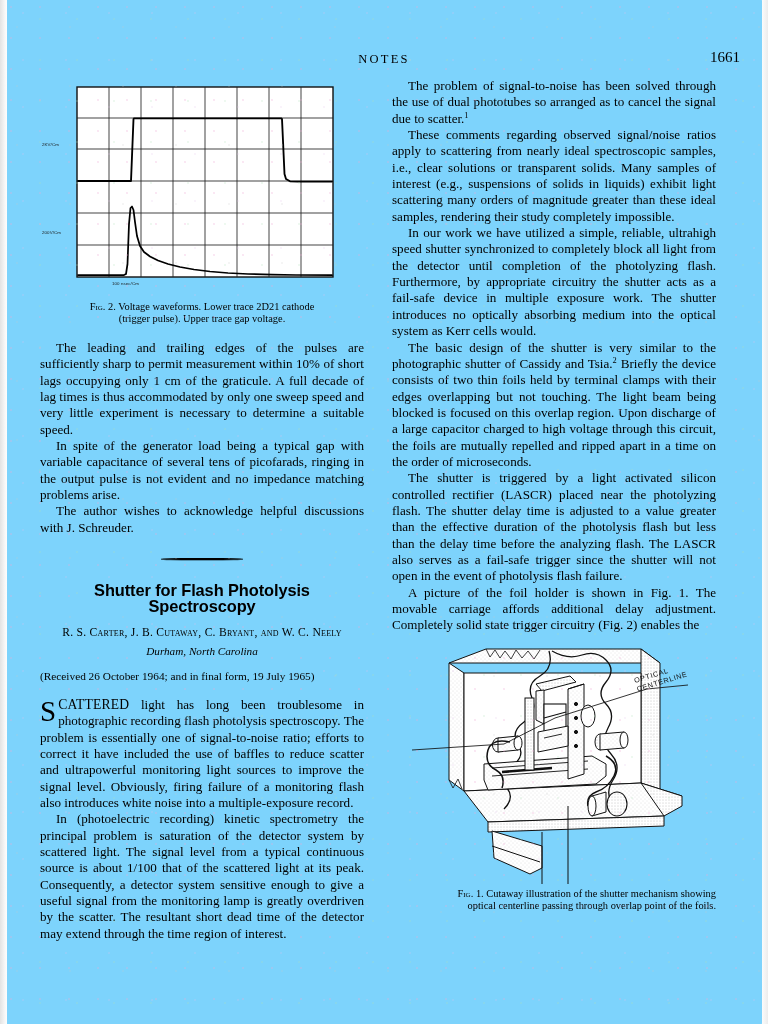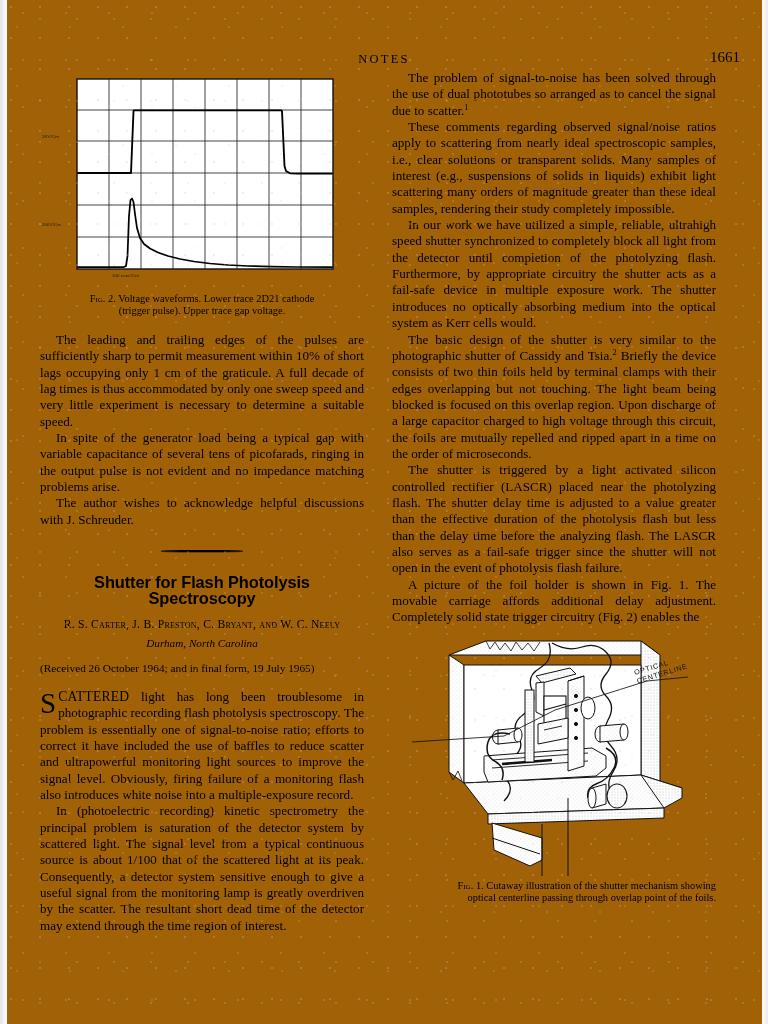--- a/index.html
+++ b/index.html
@@ -13,21 +13,21 @@
     font-family: "Liberation Serif", "DejaVu Serif", serif;
     color: #000000;
     position: relative;
     overflow: hidden;
   }
 
   
   #page {
     position: absolute;
     inset: 0;
-    background: #a16207;
+    background: #7dd3fc;
     border-radius: 7px;
   }
   #speckle {
     position: absolute;
     inset: 0;
     pointer-events: none;
     opacity: .55;
     background-image:
       radial-gradient(circle at 11px 7px, rgba(240,170,215,.75) .6px, transparent .9px),
       radial-gradient(circle at 3px 19px, rgba(175,225,185,.6) .6px, transparent .9px),
@@ -73,21 +73,21 @@
   .runhead-page {
     position: absolute;
     right: 28px;
     top: -3px;
     font-size: 15px;
   }
 
   
   .col {
     position: absolute;
-    top: 70px;
+    top: 78px;
     width: 324px;
   }
   .col-left  { left: 40px; }
   .col-right { left: 392px; }
 
   p {
     margin: 0;
     font-size: 13.1px;
     line-height: 16.35px;
     text-align: justify;
@@ -258,21 +258,21 @@
 
       <div style="height:14px"></div>
 
       <p>The leading and trailing edges of the pulses are sufficiently sharp to permit measurement within 10% of short lags occupying only 1 cm of the graticule. A full decade of lag times is thus accommodated by only one sweep speed and very little experiment is necessary to determine a suitable speed.</p>
       <p>In spite of the generator load being a typical gap with variable capacitance of several tens of picofarads, ringing in the output pulse is not evident and no impedance matching problems arise.</p>
       <p>The author wishes to acknowledge helpful discussions with J. Schreuder.</p>
 
       <div class="sep"></div>
 
       <p class="art-title">Shutter for Flash Photolysis Spectroscopy</p>
-      <p class="art-authors">R. S. Carter, J. B. Preston, C. Bryant, and W. C. Neely</p>
+      <p class="art-authors">R. S. Carter, J. B. Cutaway, C. Bryant, and W. C. Neely</p>
       <p class="art-affil">Durham, North Carolina</p>
       <p class="art-received">(Received 26 October 1964; and in final form, 19 July 1965)</p>
 
       <p class="dropcap-p"><span class="dropcap">S</span><span class="smallcapsrun">CATTERED</span><span> light has long been troublesome in photographic recording flash photolysis spectroscopy. The problem is essentially one of signal-to-noise ratio; efforts to correct it have included the use of baffles to reduce scatter and ultrapowerful monitoring light sources to improve the signal level. Obviously, firing failure of a monitoring flash also introduces white noise into a multiple-exposure record.</span></p>
 
       <p>In (photoelectric recording) kinetic spectrometry the principal problem is saturation of the detector system by scattered light. The signal level from a typical continuous source is about 1/100 that of the scattered light at its peak. Consequently, a detector system sensitive enough to give a useful signal from the monitoring lamp is greatly overdriven by the scatter. The resultant short dead time of the detector may extend through the time region of interest.</p>
 
     </div>
 
     <div class="col col-right">

